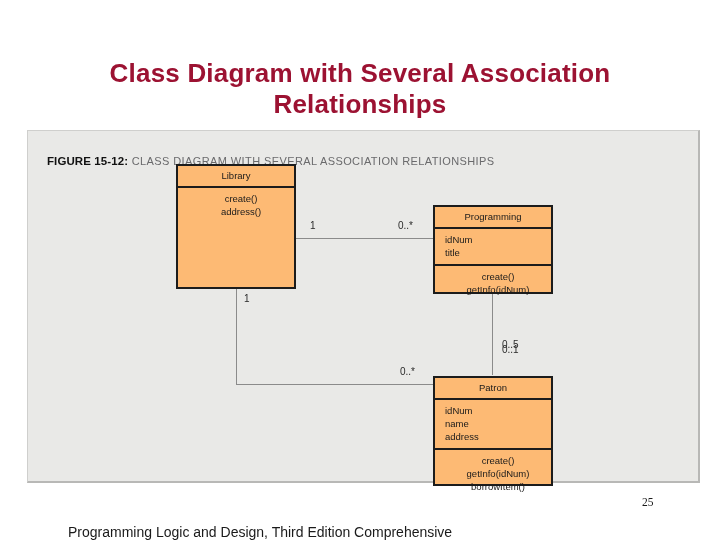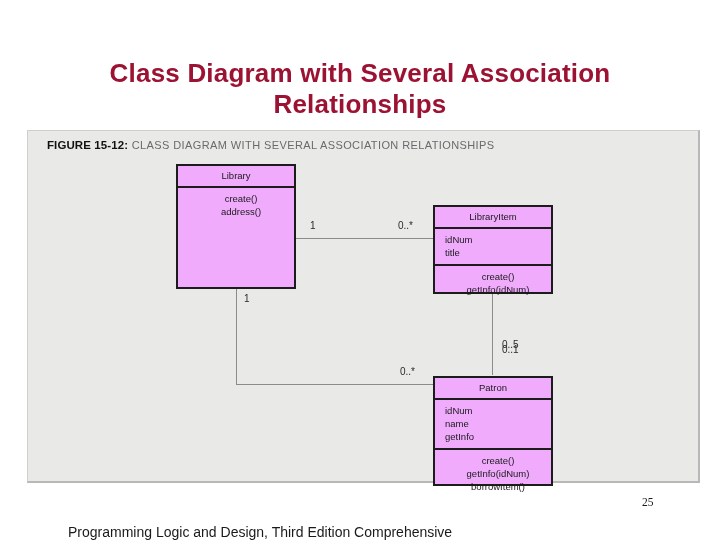--- a/index.html
+++ b/index.html
@@ -41,21 +41,21 @@
     border-right: 2px solid #b8b8b6;
     border-bottom: 2px solid #b8b8b6;
     border-top: 1px solid #cfcfcd;
     border-left: 1px solid #cfcfcd;
     box-sizing: border-box;
   }
 
   #figure-caption {
     position: absolute;
     left: 19px;
-    top: 8px;
+    top: 24px;
     white-space: nowrap;
     font-family: "Liberation Sans", sans-serif;
     font-size: 11px;
     color: #58585a;
     letter-spacing: 0.4px;
   }
   #figure-caption .fig-label {
     color: #111111;
     font-weight: bold;
     font-size: 11.5px;
@@ -69,21 +69,21 @@
   .conn {
     position: absolute;
     background: #8b8b8b;
   }
   .conn-h { height: 1px; }
   .conn-v { width: 1px; }
 
   
   .class-box {
     position: absolute;
-    background: #f0abfc;
+    background: #fdba74;
     border: 2px solid #1c1c1c;
     box-sizing: border-box;
     font-family: "Liberation Sans", sans-serif;
     font-size: 9.5px;
     color: #1a1a1a;
   }
   .cb-name {
     text-align: center;
     padding: 4px 0 4px 0;
     border-bottom: 2px solid #1c1c1c;
@@ -151,37 +151,37 @@
 
   <div class="class-box" style="left:148px; top:33px; width:120px; height:125px;">
     <div class="cb-name">Library</div>
     <div class="cb-ops">
       <div>create()</div>
       <div>address()</div>
     </div>
   </div>
 
   <div class="class-box" style="left:405px; top:74px; width:120px; height:89px;">
-    <div class="cb-name">LibraryItem</div>
+    <div class="cb-name">Programming</div>
     <div class="cb-attrs">
       <div>idNum</div>
       <div>title</div>
     </div>
     <div class="cb-ops">
       <div>create()</div>
       <div>getInfo(idNum)</div>
     </div>
   </div>
 
   <div class="class-box" style="left:405px; top:245px; width:120px; height:110px;">
     <div class="cb-name">Patron</div>
     <div class="cb-attrs">
       <div>idNum</div>
       <div>name</div>
-      <div>getInfo</div>
+      <div>address</div>
     </div>
     <div class="cb-ops">
       <div>create()</div>
       <div>getInfo(idNum)</div>
       <div>borrowItem()</div>
     </div>
   </div>
 
   <div class="mult" style="left:282px; top:89px;">1</div>
 

